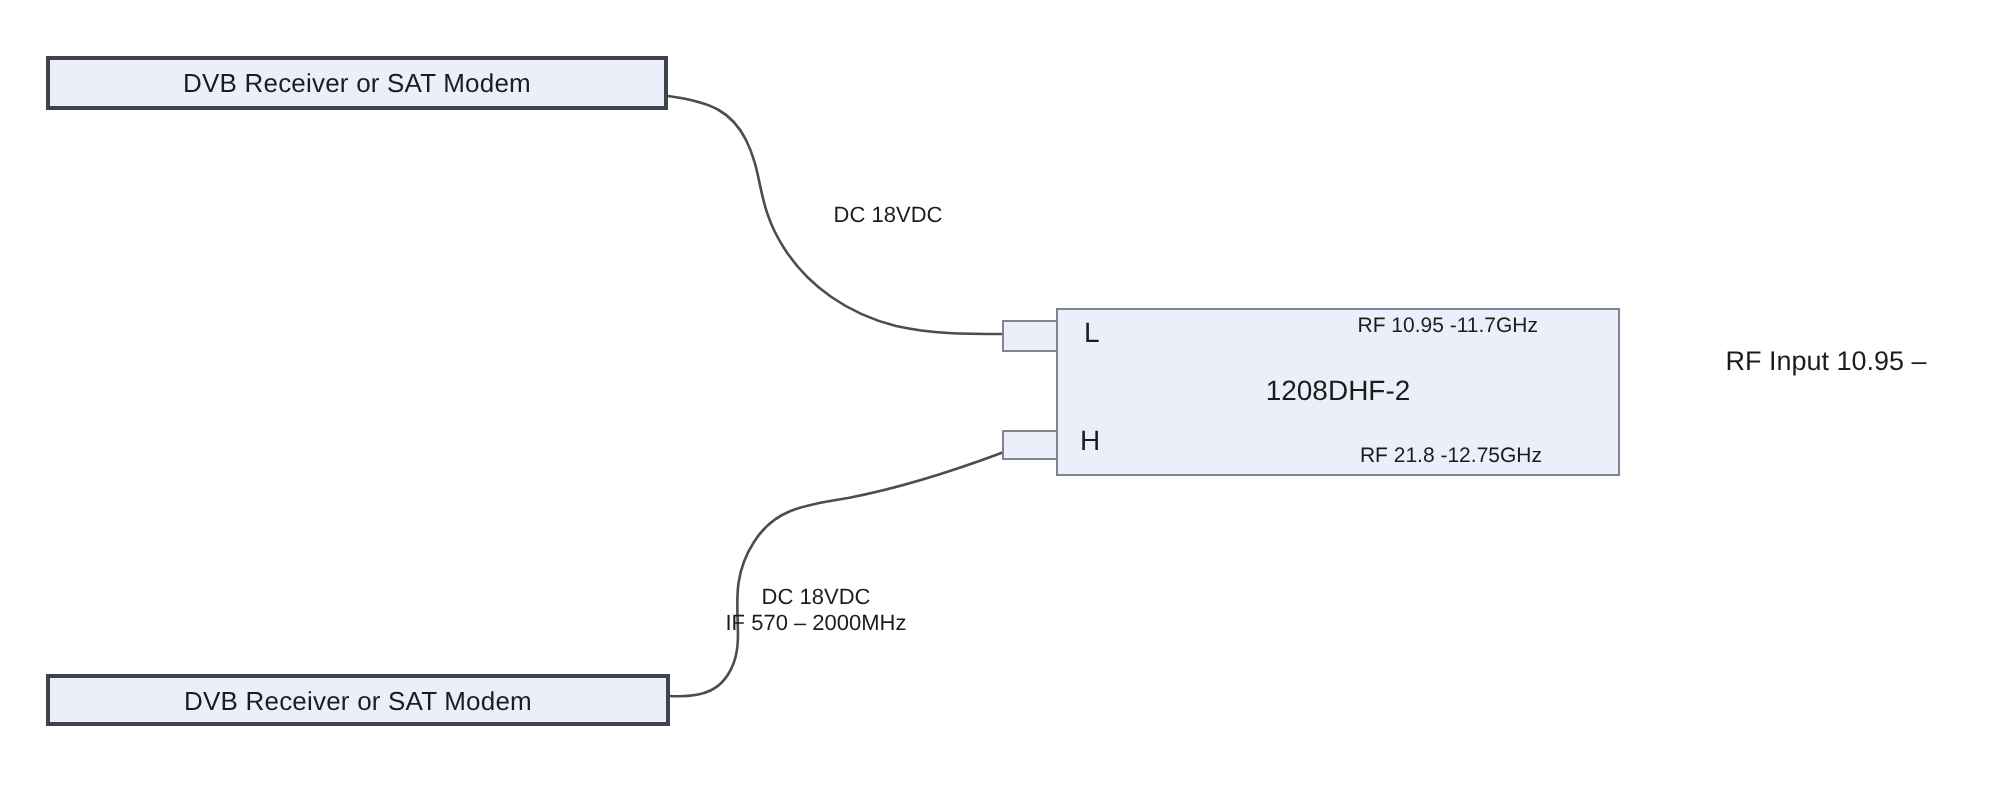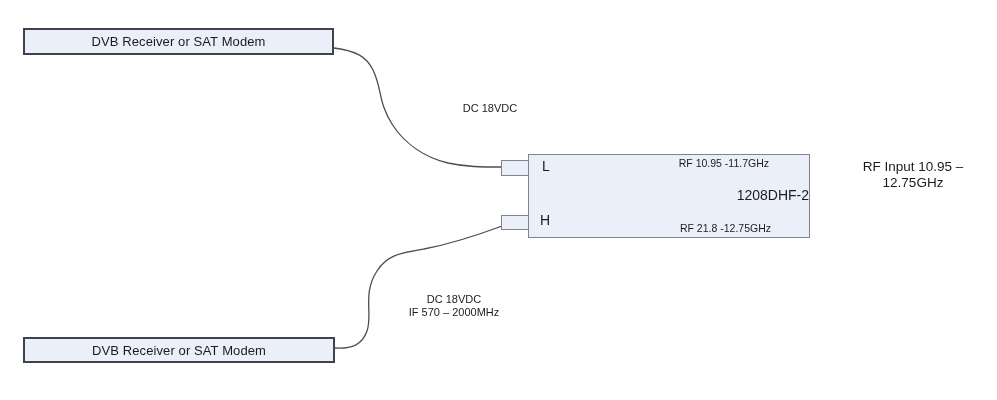--- a/index.html
+++ b/index.html
@@ -59,45 +59,44 @@
   .port-label {
     position: absolute;
     font-size: 14px;
   }
   .port-l { left: 13px; top: 3px; }
   .port-h { left: 11px; top: 57px; }
   .model-label {
     position: absolute;
     left: 0; right: 0;
     top: 32px;
-    text-align: right;
+    text-align: center;
     font-size: 14px;
   }
   .rf-small {
     position: absolute;
     font-size: 10.5px;
     white-space: nowrap;
     padding-left: 36px;
   }
   .rf-top { right: 40px; top: 2px; }
   .rf-bottom { right: 38px; bottom: 3px; }
   .cable-label {
     position: absolute;
     width: 170px;
     text-align: center;
     font-size: 11px;
     line-height: 13px;
     white-space: nowrap;
-    margin-left: 46px;
   }
   .cable-label-top { left: 359px; top: 102px; }
   .cable-label-bottom { left: 323px; top: 293px; }
   .rf-input-label {
     position: absolute;
-    left: 839px; top: 159px;
+    left: 839px; top: 173px;
     width: 148px;
     text-align: center;
     font-size: 13.5px;
     line-height: 16px;
   }
 </style>
 </head>
 <body>
 
 <div class="canvas">
@@ -130,16 +129,15 @@
     <div>DC 18VDC</div>
   </div>
 
   <div class="cable-label cable-label-bottom">
     <div>DC 18VDC</div>
     <div>IF 570 – 2000MHz</div>
   </div>
 
   <div class="rf-input-label">
     <div>RF Input 10.95 –</div>
-    <div>12.75GHz</div>
   </div>
 
 </div>
 
 </body></html>

